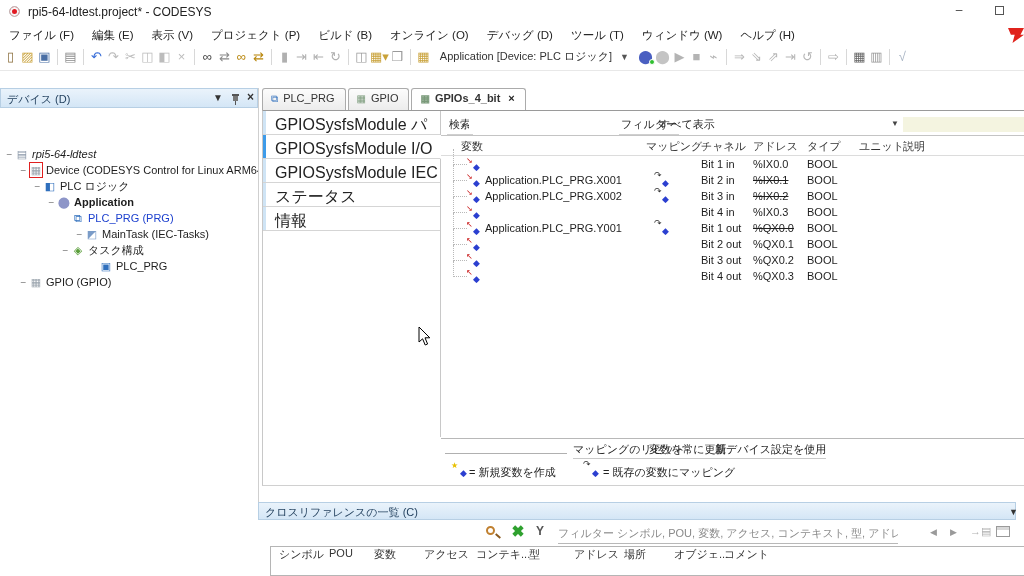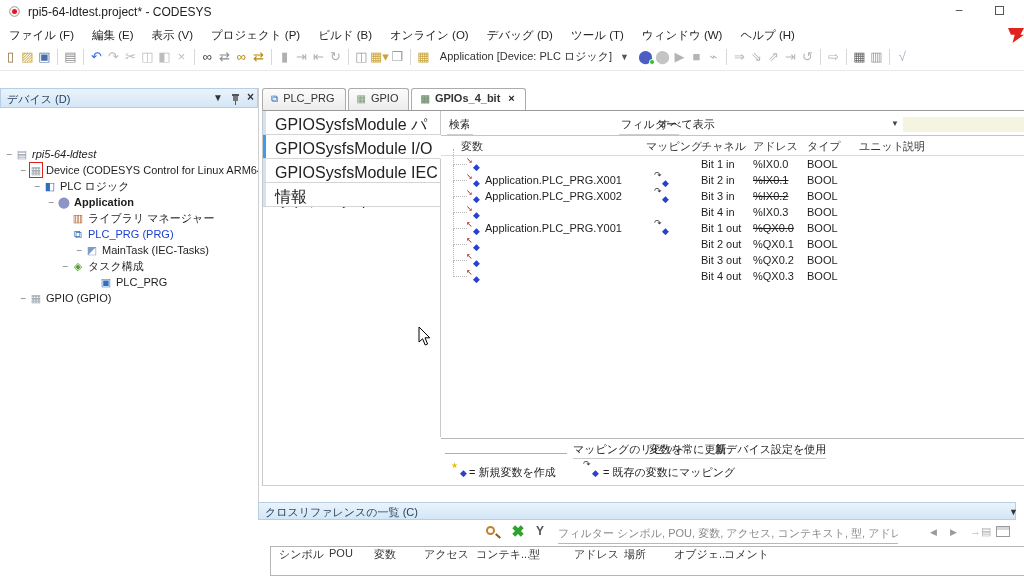--- a/index.html
+++ b/index.html
@@ -154,36 +154,36 @@
     <span>デバイス (D)</span>
     <span class="hdr-ctrl" id="dev-dd">▼</span>
     <span class="hdr-ctrl" id="dev-pin"></span>
     <span class="hdr-ctrl" id="dev-close">×</span>
   </div>
   <div id="device-tree">
       <div class="trow" style="padding-left: 4px; margin-top: 36px;"><span class="expander">−</span><span class="nicon" style="color: rgb(138, 151, 168);">▤</span><span class="tlabel italic">rpi5-64-ldtest</span></div>
       <div class="trow" style="padding-left: 18px;"><span class="expander">−</span><span class="nicon hl" style="color: rgb(154, 164, 173);">▦</span><span class="tlabel">Device (CODESYS Control for Linux ARM64 SL)</span></div>
       <div class="trow" style="padding-left: 32px;"><span class="expander">−</span><span class="nicon" style="color: rgb(47, 111, 189);">◧</span><span class="tlabel">PLC ロジック</span></div>
       <div class="trow" style="padding-left: 46px;"><span class="expander">−</span><span class="nicon" style="color: rgb(141, 149, 200);">⬤</span><span class="tlabel bold">Application</span></div>
-      <div class="trow" style="padding-left: 60px;"><span class="nexp"></span><span class="nicon" style="color: rgb(176, 96, 48);">▥</span><span class="tlabel">ライブラリ マネージャー</span></div>
       <div class="trow" style="padding-left: 60px;"><span class="nexp"></span><span class="nicon" style="color: rgb(47, 111, 189);">⧉</span><span class="tlabel blue">PLC_PRG (PRG)</span></div>
       <div class="trow" style="padding-left: 74px;"><span class="expander">−</span><span class="nicon" style="color: rgb(122, 156, 200);">◩</span><span class="tlabel">MainTask (IEC-Tasks)</span></div>
       <div class="trow" style="padding-left: 60px;"><span class="expander">−</span><span class="nicon" style="color: rgb(90, 158, 58);">◈</span><span class="tlabel">タスク構成</span></div>
       <div class="trow" style="padding-left: 88px;"><span class="nexp"></span><span class="nicon" style="color: rgb(47, 111, 189);">▣</span><span class="tlabel">PLC_PRG</span></div>
       <div class="trow" style="padding-left: 18px;"><span class="expander">−</span><span class="nicon" style="color: rgb(154, 164, 173);">▦</span><span class="tlabel">GPIO (GPIO)</span></div>
     </div>
 </div>
 
 <div id="tabbar"><span class="doctab"><span class="ticn" style="color: rgb(47, 111, 189);">⧉</span><span>PLC_PRG</span></span><span class="doctab"><span class="ticn" style="color: rgb(122, 154, 122);">▦</span><span>GPIO</span></span><span class="doctab active"><span class="ticn" style="color: rgb(122, 154, 122);">▦</span><span>GPIOs_4_bit</span><span class="closex">×</span></span></div>
 
 <div id="editor">
   <div id="section-list">
       <div class="section-item"><span>GPIOSysfsModule パラメーター</span></div>
       <div class="section-item active"><span>GPIOSysfsModule I/O マッピング</span></div>
       <div class="section-item"><span>GPIOSysfsModule IEC オブジェクト</span></div>
+      <div class="section-item"><span>ステータス</span></div>
       <div class="section-item"><span>情報</span></div>
     </div>
   <span id="search-label">検索</span>
   <input id="search-input" value="" style="">
   <span id="filter-label">フィルター</span>
   <span id="filter-select">すべて表示</span>
   <span id="filter-dd">▼</span>
   <div id="filter-cream"></div>
   <div id="map-head">
       <span class="mcol" style="left: 20px;">変数</span>

